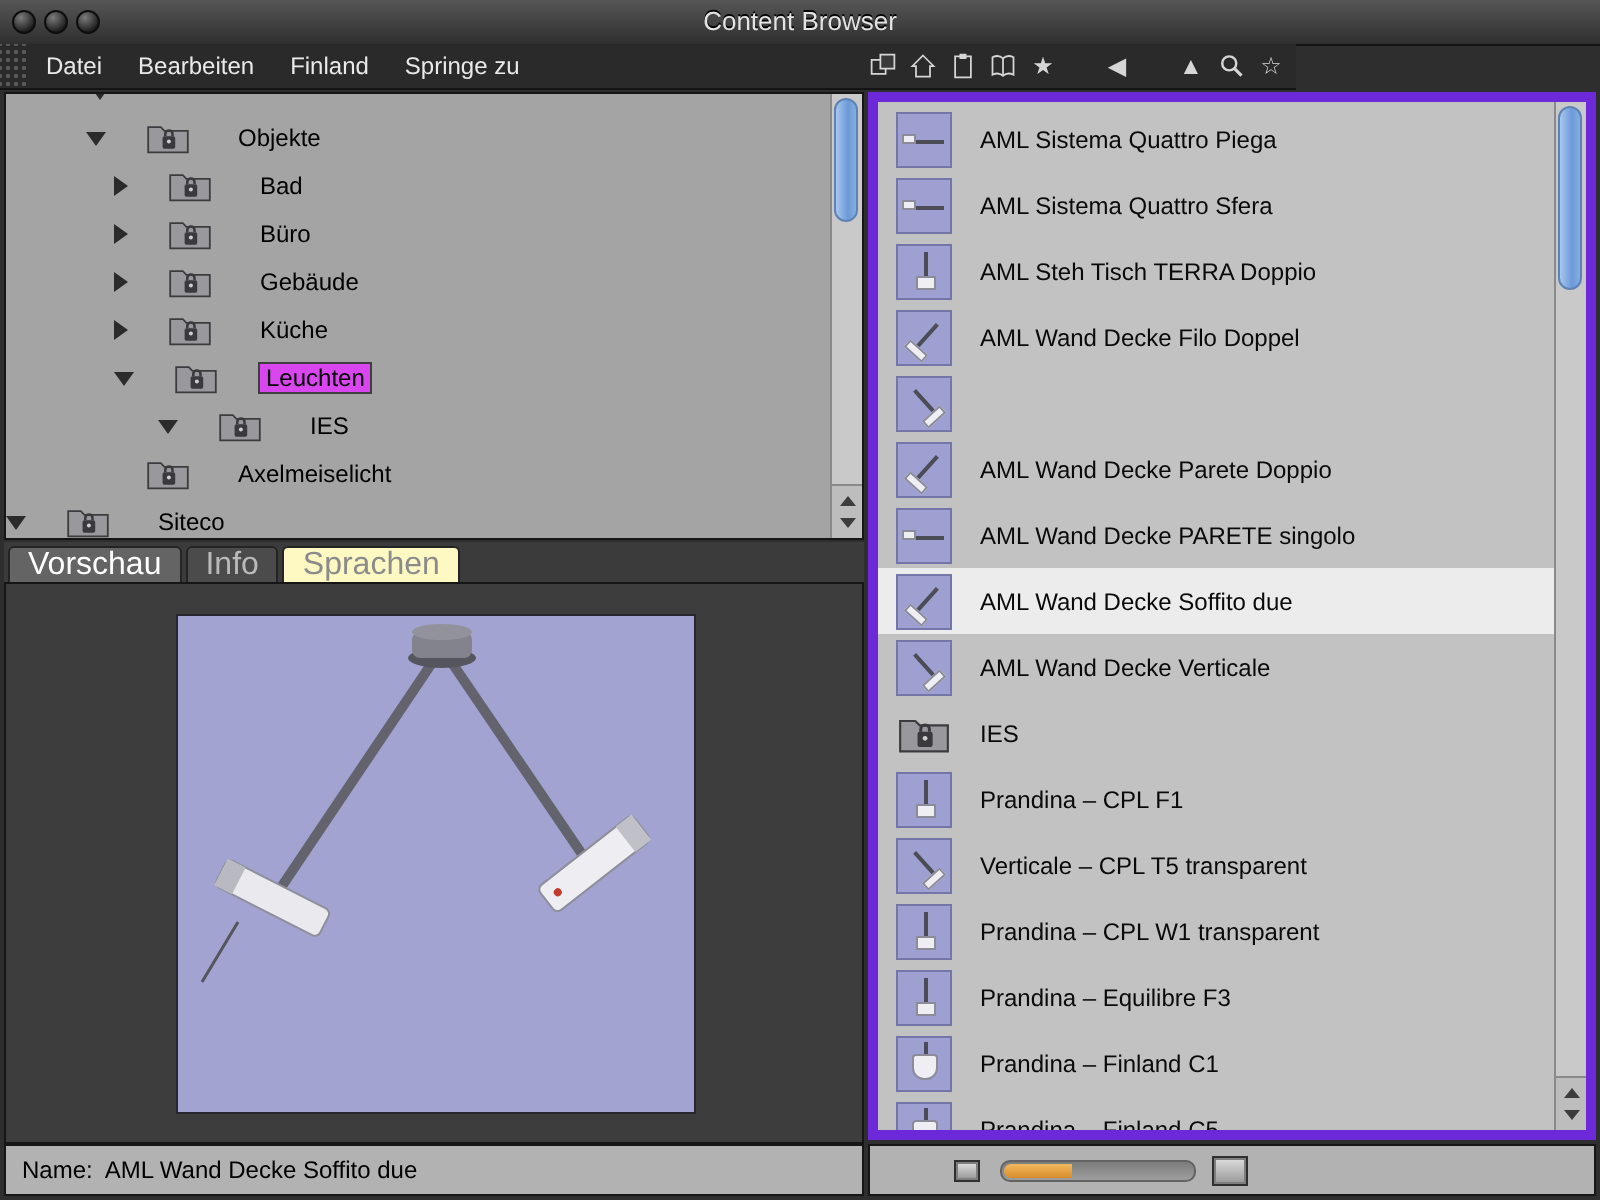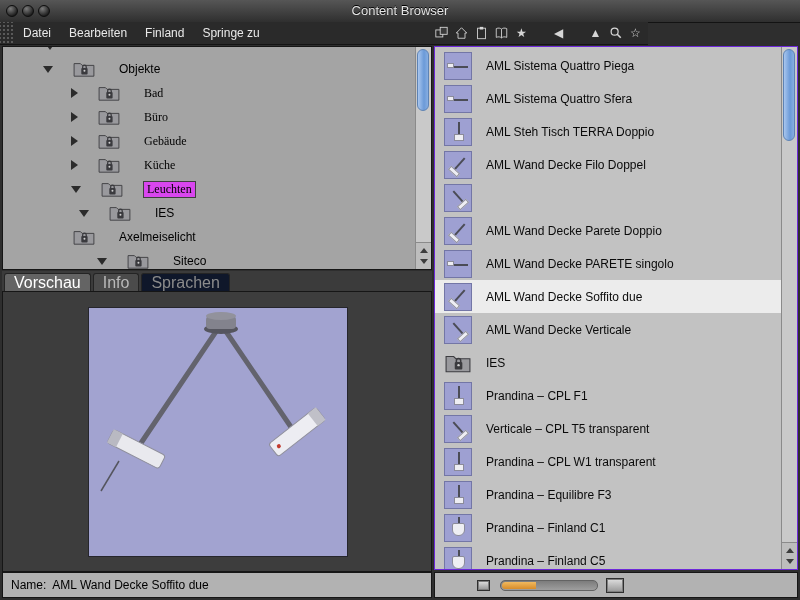--- a/index.html
+++ b/index.html
@@ -27,21 +27,21 @@
   .mb-icons{position:absolute;right:4px;top:0;height:22px;display:flex;align-items:center;gap:3px;}
   .mb-btn{width:17px;height:18px;display:flex;align-items:center;justify-content:center;color:#d6d6d6;}
   .mb-btn svg{display:block;}
   .mb-sp{width:14px;height:1px;}
   .glyph{font-size:12px;color:#d6d6d6;line-height:18px;}
   
   .tree-panel{position:absolute;left:2px;top:46px;width:430px;height:224px;
     background:#a4a4a4;border:1px solid #161616;box-sizing:border-box;overflow:hidden;}
   .tree-rows{position:absolute;left:0;top:10px;right:16px;}
   .tree-row{display:flex;align-items:center;height:24px;gap:20px;color:#000;font-size:12px;}
-  .lvl1{padding-left:40px;}.lvl2{padding-left:68px;font-family:Liberation Serif, serif;}.lvl3{padding-left:76px;}.lvl4{padding-left:94px;}
+  .lvl1{padding-left:40px;}.lvl2{padding-left:54px;}.lvl3{padding-left:76px;}.lvl4{}
   .lvl4.noTri{padding-left:70px;}
   .tri{width:0;height:0;display:inline-block;flex:none;}
   .tri.down{border-left:5px solid transparent;border-right:5px solid transparent;border-top:7px solid #2b2b2b;}
   .tri.right{border-top:5px solid transparent;border-bottom:5px solid transparent;border-left:7px solid #2b2b2b;}
   .tree-partial{position:absolute;left:42px;top:-4px;}
   .tree-label{padding:1px 4px;white-space:nowrap;}
   .tree-label.sel{background:#d946ef;border:1px solid #3f3f3f;padding:0 3px;}
   .fold{flex:none;display:flex;}
   
   .vscroll{position:absolute;right:0;top:0;bottom:0;width:15px;background:#c9c9c9;border-left:1px solid #8a8a8a;}
@@ -51,31 +51,31 @@
     display:flex;flex-direction:column;align-items:center;justify-content:space-evenly;}
   .sb-btns .t{width:0;height:0;}
   .sb-btns .up{border-left:4px solid transparent;border-right:4px solid transparent;border-bottom:5px solid #3c3c3c;}
   .sb-btns .dn{border-left:4px solid transparent;border-right:4px solid transparent;border-top:5px solid #3c3c3c;}
   
   .tabrow{position:absolute;left:2px;top:271px;width:430px;height:20px;background:#3b3b3b;display:flex;align-items:flex-end;padding-left:2px;box-sizing:border-box;}
   .tab{font-size:16px;line-height:17px;padding:0 9px;margin-right:2px;border-radius:3px 3px 0 0;
     border:1px solid #242424;border-bottom:none;}
   .tab.active{background:#646464;color:#fff;}
   .tab.idle{background:#4b4b4b;color:#b9b9b9;}
-  .tab.dim{background:#0f172a;color:#8b8b8b;}
+  .tab.dim{background:#fef9c3;color:#8b8b8b;}
   
   .preview-panel{position:absolute;left:2px;top:291px;width:430px;height:281px;
     background:#3d3d3d;border:1px solid #161616;box-sizing:border-box;}
   .preview-img{position:absolute;left:86px;top:16px;width:258px;height:248px;box-shadow:0 0 0 1px #26262c;}
   .name-strip{position:absolute;left:2px;top:572px;width:430px;height:26px;background:#b2b2b2;
     border:1px solid #161616;box-sizing:border-box;color:#000;font-size:12px;line-height:24px;padding-left:8px;}
   .name-strip b{font-weight:normal;margin-right:6px;}
   
   .list-panel{position:absolute;left:434px;top:46px;width:364px;height:524px;
-    background:#c2c2c2;border:1px solid #6d28d9;box-sizing:border-box;overflow:hidden;}
+    background:#c2c2c2;border:5px solid #6d28d9;box-sizing:border-box;overflow:hidden;}
   .list-rows{position:absolute;left:0;top:2px;right:16px;}
   .list-row{display:flex;align-items:center;height:33px;gap:14px;padding-left:9px;font-size:12px;color:#0a0a0a;}
   .list-row.selected{background:#ececec;margin-right:-16px;padding-right:16px;}
   .thumb{width:28px;height:28px;background:#9ea0d2;border:1px solid #7376a6;position:relative;flex:none;box-sizing:border-box;overflow:hidden;}
   .thumb .stick{position:absolute;background:#4b4c56;}
   .thumb .head{position:absolute;background:#eeeef3;border:1px solid #8b8b9a;box-sizing:border-box;}
   .t-horiz .stick{left:3px;top:13px;width:20px;height:2px;}
   .t-horiz .head{left:2px;top:10px;width:7px;height:5px;}
   .t-vert .stick{left:13px;top:3px;width:2px;height:13px;}
   .t-vert .head{left:9px;top:15px;width:10px;height:7px;}

